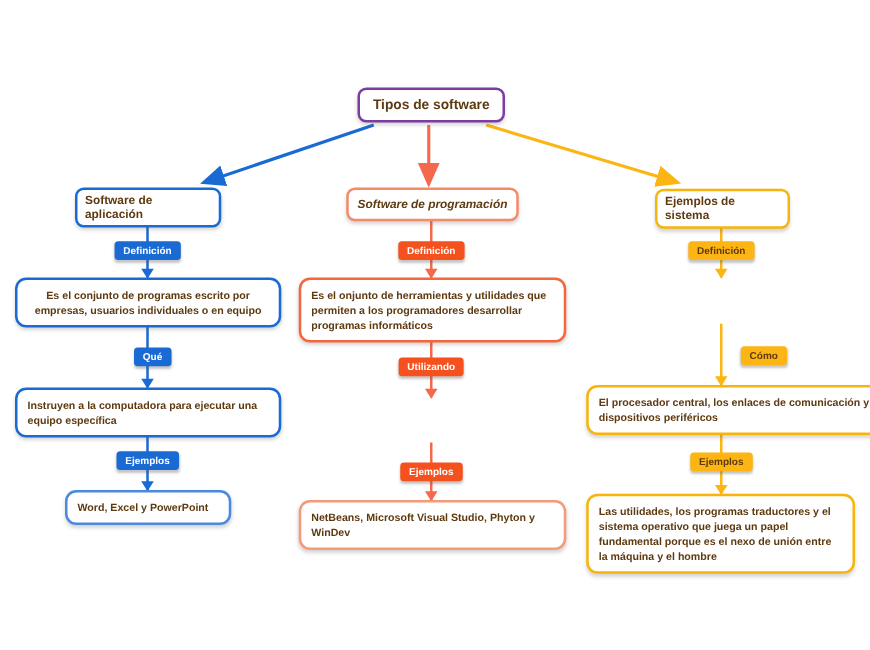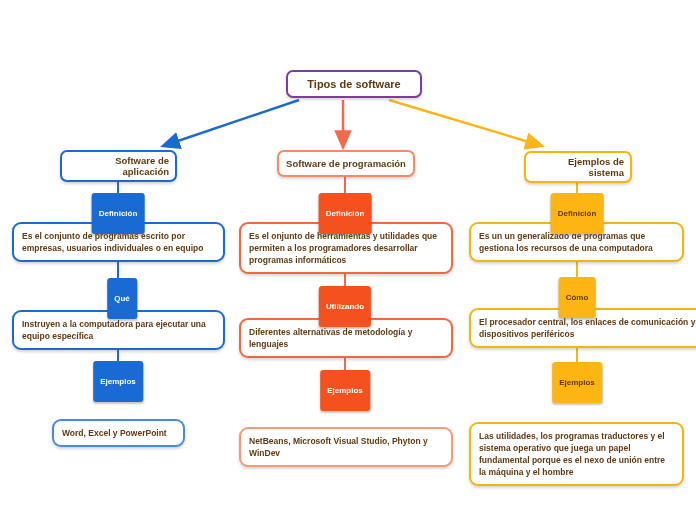--- a/index.html
+++ b/index.html
@@ -15,39 +15,39 @@
     display:flex;align-items:center;
     box-shadow:0 2px 3px rgba(90,90,90,.25);
     z-index:2;
   }
   .root{
     border:2.5px solid var(--root-border,#7b3d9e);border-radius:7px;
     font-size:11px;justify-content:center;text-align:center;padding:4px 8px;
   }
   .header{
     border:2px solid var(--header-border,#888);border-radius:7px;
-    font-size:9.5px;justify-content:center;text-align:right;padding:3px 6px;
+    font-size:9.5px;justify-content:center;text-align:left;padding:3px 6px;
   }
   .box{
     border:2px solid var(--box-border,#888);border-radius:9px;
     font-size:8.5px;line-height:12px;text-align:left;padding:6px 8px;
   }
-  .leaf{border-color:var(--leaf-border,#888);margin-top:27px;}
+  .leaf{border-color:var(--leaf-border,#888);}
   .vline{
     position:absolute;width:2px;background:var(--arrow,#444);z-index:1;
   }
   .vline.arrow::after{
     content:"";position:absolute;bottom:-1px;left:-4px;width:0;height:0;
     border-left:5px solid transparent;border-right:5px solid transparent;
     border-top:8px solid var(--arrow,#444);
   }
   .tag{
     position:absolute;transform:translateX(-50%);z-index:3;
     background:var(--main,#444);color:var(--label-text,#fff);
-    font-size:8px;font-weight:700;padding:16px 7px;border-radius:3px;
+    font-size:8px;font-weight:700;padding:3px 7px;border-radius:3px;
     box-shadow:0 2px 2px rgba(90,90,90,.35);white-space:nowrap;
   }
   .edges{position:absolute;left:0;top:0;z-index:1;pointer-events:none;}
 </style>
 </head>
 <body>
 
 <div class="canvas">
 
   <svg class="edges" width="696" height="520">
@@ -60,63 +60,61 @@
       </marker>
       <marker id="head2" orient="auto" markerWidth="9" markerHeight="8" refX="5.5" refY="3.5">
         <path d="M0,0 L8,3.5 L0,7 z" fill="#fdb513"></path>
       </marker>
     </defs>
     <line id="edge0" x1="299" y1="100" x2="166" y2="145" stroke-width="2.5" marker-end="url(#head0)" stroke="#1a6ad4"></line>
     <line id="edge1" x1="343" y1="100" x2="343" y2="144" stroke-width="2.5" marker-end="url(#head1)" stroke="#f4694c"></line>
     <line id="edge2" x1="389" y1="100" x2="539" y2="145" stroke-width="2.5" marker-end="url(#head2)" stroke="#fdb513"></line>
   </svg>
 
-  <div class="node root" style="left:286px;top:70px;width:136px;min-height:28px;">Tipos de software</div>
+  <div class="node root" style="left:286px;top:70px;width:118px;min-height:28px;">Tipos de software</div>
 
   <div class="branch" style="--main: #1a6ad4; --arrow: #1a6ad4; --header-border: #1a6ad4; --box-border: #1a6ad4; --leaf-border: #4a8ade; --label-text: #ffffff;">
     <div class="node header" style="left:60px;top:150px;width:117px;min-height:27px;">Software de aplicación</div>
 
     <div class="vline arrow" style="left:117px;top:176px;height:46px;"></div>
     <div class="tag" style="left:118px;top:193px;">Definición</div>
-    <div class="node box" style="left:12px;top:222px;width:213px;min-height:38px;">Es el conjunto de programas escrito por empresas, usuarios individuales o en equipo</div>
+    <div class="node box" style="left:12px;top:222px;width:213px;min-height:38px;text-align:center;">Es el conjunto de programas escrito por empresas, usuarios individuales o en equipo</div>
 
     <div class="vline arrow" style="left:117px;top:260px;height:50px;"></div>
     <div class="tag" style="left:122px;top:278px;">Qué</div>
     <div class="node box" style="left:12px;top:310px;width:213px;min-height:36px;">Instruyen a la computadora para ejecutar una equipo específica</div>
 
     <div class="vline arrow" style="left:117px;top:346px;height:46px;"></div>
     <div class="tag" style="left:118px;top:361px;">Ejemplos</div>
     <div class="node box leaf" style="left:52px;top:392px;width:133px;min-height:27px;">Word, Excel y PowerPoint</div>
   </div>
 
   <div class="branch" style="--main: #f4511e; --arrow: #f4694c; --header-border: #f58b66; --box-border: #f4673c; --leaf-border: #f59a78; --label-text: #ffffff;">
-    <div class="node header" style="left:277px;top:150px;width:138px;min-height:27px;">Software de programación</div>
+    <div class="node header" style="left:277px;top:150px;width:138px;min-height:27px;font-style:italic;">Software de programación</div>
 
     <div class="vline arrow" style="left:344px;top:176px;height:46px;"></div>
     <div class="tag" style="left:345px;top:193px;">Definición</div>
     <div class="node box" style="left:239px;top:222px;width:214px;min-height:47px;">Es el onjunto de herramientas y utilidades que permiten a los programadores desarrollar programas informáticos</div>
 
     <div class="vline arrow" style="left:344px;top:269px;height:49px;"></div>
     <div class="tag" style="left:345px;top:286px;">Utilizando</div>
-    <div class="node box" style="left:239px;top:318px;width:214px;min-height:36px;">Diferentes alternativas de metodología y lenguajes</div>
 
     <div class="vline arrow" style="left:344px;top:354px;height:46px;"></div>
     <div class="tag" style="left:345px;top:370px;">Ejemplos</div>
     <div class="node box leaf" style="left:239px;top:400px;width:214px;min-height:37px;">NetBeans, Microsoft Visual Studio, Phyton y WinDev</div>
   </div>
 
   <div class="branch" style="--main: #fdb513; --arrow: #fdb513; --header-border: #f7b50c; --box-border: #f7b50c; --leaf-border: #f7b50c; --label-text: #5e3a0e;">
     <div class="node header" style="left:524px;top:151px;width:108px;min-height:27px;">Ejemplos de sistema</div>
 
     <div class="vline arrow" style="left:576px;top:177px;height:45px;"></div>
     <div class="tag" style="left:577px;top:193px;">Definición</div>
-    <div class="node box" style="left:469px;top:222px;width:215px;min-height:37px;">Es un un generalizado de programas que gestiona los recursos de una computadora</div>
 
     <div class="vline arrow" style="left:576px;top:259px;height:49px;"></div>
-    <div class="tag" style="left:577px;top:277px;">Cómo</div>
+    <div class="tag" style="left:611px;top:277px;">Cómo</div>
     <div class="node box" style="left:469px;top:308px;width:260px;min-height:37px;">El procesador central, los enlaces de comunicación y los dispositivos periféricos</div>
 
     <div class="vline arrow" style="left:576px;top:345px;height:50px;"></div>
     <div class="tag" style="left:577px;top:362px;">Ejemplos</div>
     <div class="node box leaf" style="left:469px;top:395px;width:215px;min-height:56px;">Las utilidades, los programas traductores y el sistema operativo que juega un papel fundamental porque es el nexo de unión entre la máquina y el hombre</div>
   </div>
 
 </div>
 
 </body></html>

